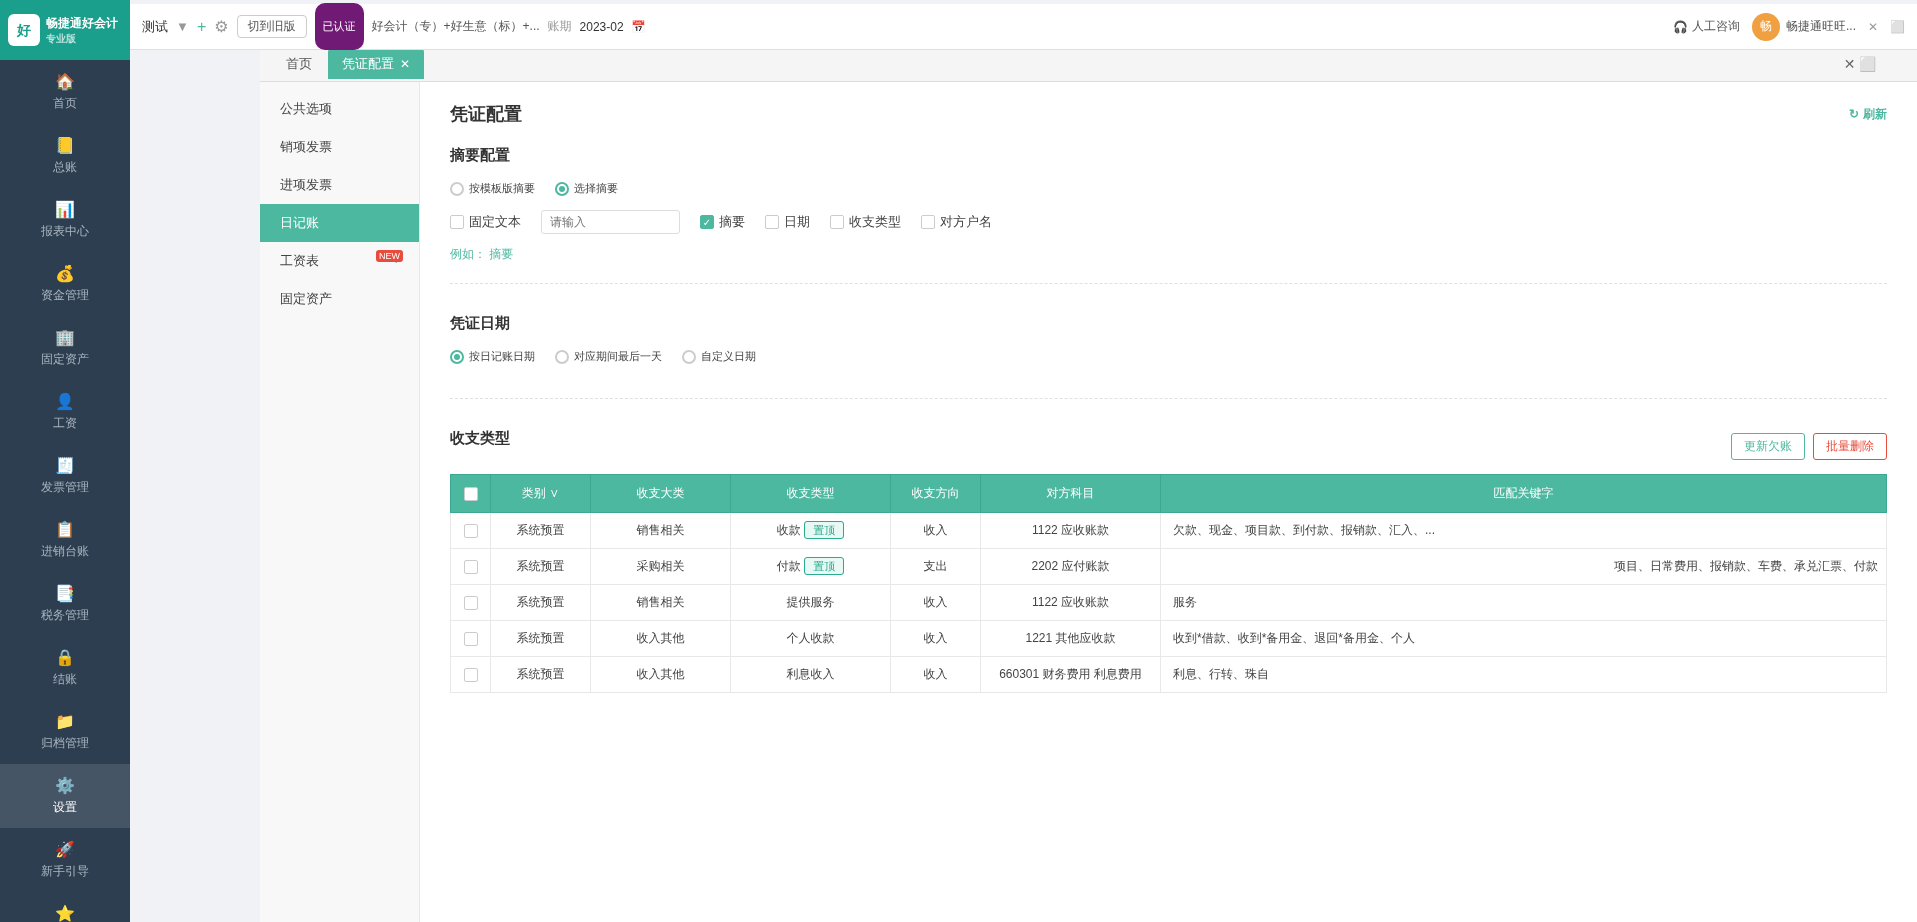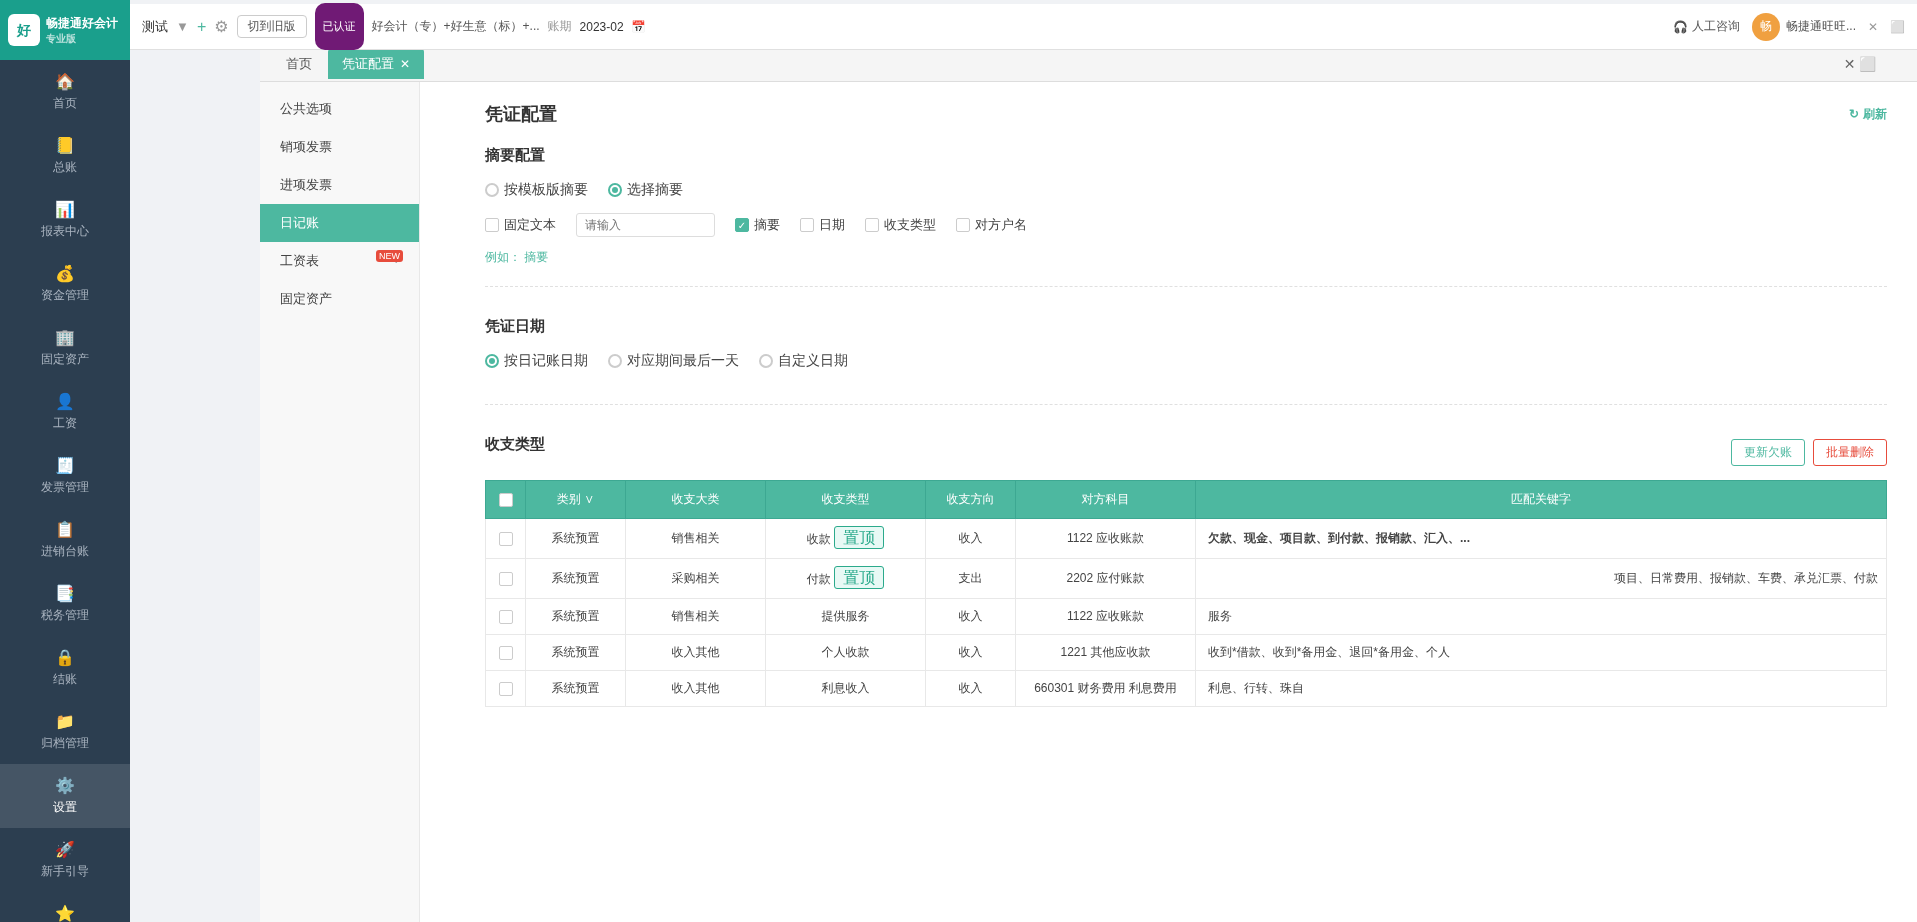--- a/index.html
+++ b/index.html
@@ -125,21 +125,20 @@
     }
     .tab-close { cursor: pointer; font-size: 12px; }
     .tab-action-btn { background: none; border: none; cursor: pointer; color: #666; font-size: 14px; }
 
     
     .page-content {
       flex: 1;
       overflow-y: auto;
       background: white;
       display: flex;
-      gap: 35px;
     }
 
     
     .config-sidebar {
       width: 160px;
       background: #f8f8f8;
       border-right: 1px solid #e8e8e8;
       flex-shrink: 0;
       padding-top: 8px;
     }
@@ -194,21 +193,21 @@
       padding-bottom: 20px;
       border-bottom: 1px dashed #e0e0e0;
     }
     .section-title {
       font-size: 15px;
       font-weight: bold;
       color: #333;
       margin-bottom: 16px;
     }
     .radio-group { display: flex; gap: 20px; align-items: center; margin-bottom: 14px; }
-    .radio-option { display: flex; align-items: center; gap: 5px; cursor: pointer; font-size: 14px; color: #444; }
+    .radio-option { display: flex; align-items: center; gap: 5px; cursor: pointer; font-size: 11px; color: #444; }
     .radio-btn {
       width: 14px; height: 14px;
       border-radius: 50%;
       border: 2px solid #ccc;
       background: white;
       display: flex; align-items: center; justify-content: center;
       flex-shrink: 0;
     }
     .radio-btn.selected {
       border-color: #4db8a0;
@@ -291,21 +290,21 @@
       text-align: center;
       border: 1px solid #e8e8e8;
       color: #444;
     }
     .tag-btn {
       background: #e8f9f5;
       color: #2baa8c;
       border: 1px solid #2baa8c;
       border-radius: 3px;
       padding: 2px 8px;
-      font-size: 16px;
+      font-size: 11px;
       cursor: pointer;
     }
     .col-check { width: 40px; }
     .col-type { width: 100px; }
     .col-category { width: 140px; }
     .col-subtype { width: 160px; }
     .col-direction { width: 90px; }
     .col-account { width: 180px; }
 
     .section-no-border { border-bottom: none; }
@@ -529,21 +528,21 @@
 
           <tr>
     <td class="col-check">
       <div class="checkbox-box" style="margin:0 auto;"></div>
     </td>
     <td class="col-type">系统预置</td>
     <td class="col-category">销售相关</td>
     <td class="col-subtype"><span>收款</span> <span class="tag-btn">置顶</span></td>
     <td class="col-direction">收入</td>
     <td class="col-account">1122 应收账款</td>
-    <td style="text-align:left;padding-left:12px;font-weight:bold;">欠款、现金、项目款、到付款、报销款、汇入、...</td>
+    <td style="text-align:left;padding-left:12px;">欠款、现金、项目款、到付款、报销款、汇入、...</td>
   </tr>
               <tr>
     <td class="col-check">
       <div class="checkbox-box" style="margin:0 auto;"></div>
     </td>
     <td class="col-type">系统预置</td>
     <td class="col-category">采购相关</td>
     <td class="col-subtype"><span>付款</span> <span class="tag-btn">置顶</span></td>
     <td class="col-direction">支出</td>
     <td class="col-account">2202 应付账款</td>

